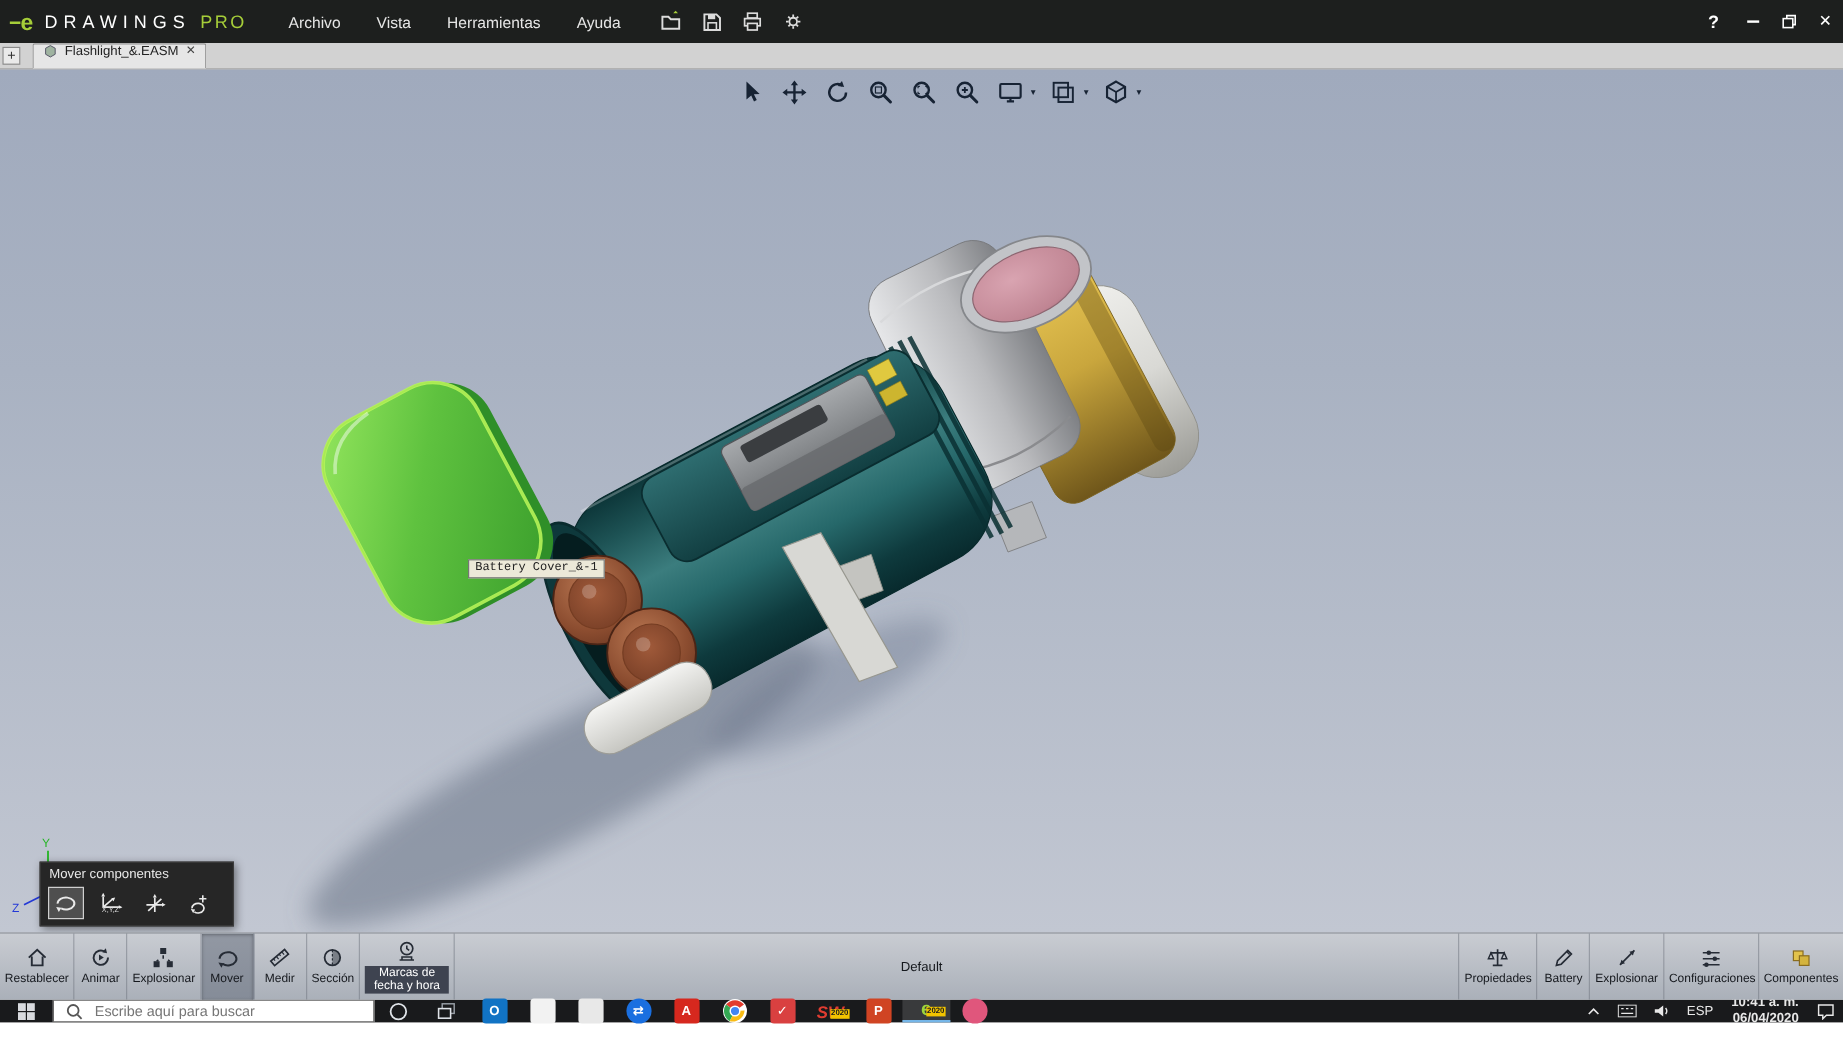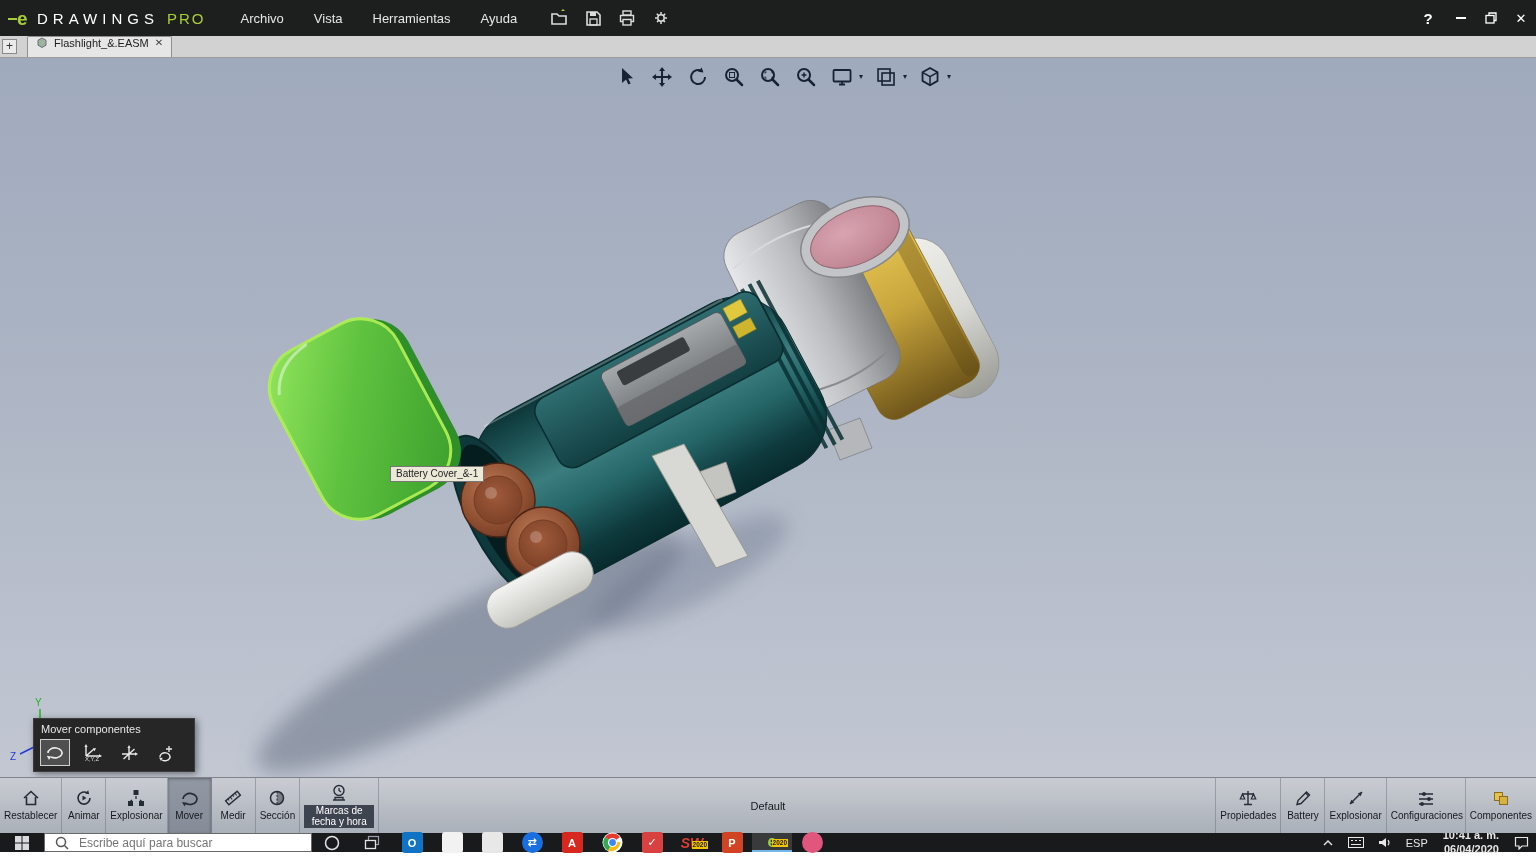--- a/index.html
+++ b/index.html
@@ -30,21 +30,21 @@
   .tab-close{font-size:10px;color:#444;}
 
   
   .viewport{position:relative;height:719px;overflow:hidden;
     background:linear-gradient(180deg,#a0aabd 0%,#a9b2c2 35%,#c2c7d2 100%);}
   .scene-svg{position:absolute;left:0;top:0;}
   .vtoolbar{position:absolute;top:5px;left:50%;transform:translateX(-46%);display:flex;align-items:center;gap:9px;}
   .vt-icon{width:27px;height:27px;display:flex;align-items:center;justify-content:center;}
   .vt-caret{font-size:8px;color:#172334;margin-left:-5px;}
   .tooltip{position:absolute;left:390px;top:408px;background:#ece9d8;border:1px solid #767676;
-    font-size:10px;padding:1px 5px 2px;color:#222;white-space:nowrap;}
+    font-size:10px;padding:1px 5px 2px;color:#222;white-space:nowrap;font-family:Liberation Mono, monospace;}
   .axis{position:absolute;left:8px;top:638px;}
   .popup{position:absolute;left:33px;top:660px;width:162px;background:#262626;border:1px solid #3c3c3c;
     color:#e8e8e8;box-shadow:2px 2px 7px rgba(0,0,0,.45);}
   .popup-title{font-size:11px;padding:4px 7px 2px;}
   .popup-icons{display:flex;align-items:center;gap:7px;padding:2px 6px 5px;}
   .popup-icon{width:30px;height:27px;display:flex;flex-direction:column;align-items:center;justify-content:center;}
   .popup-icon.selected{background:#4f4f4f;border:1px solid #cfcfcf;}
   .xyz{font-size:6px;color:#ddd;line-height:1;margin-top:-1px;}
 
   

